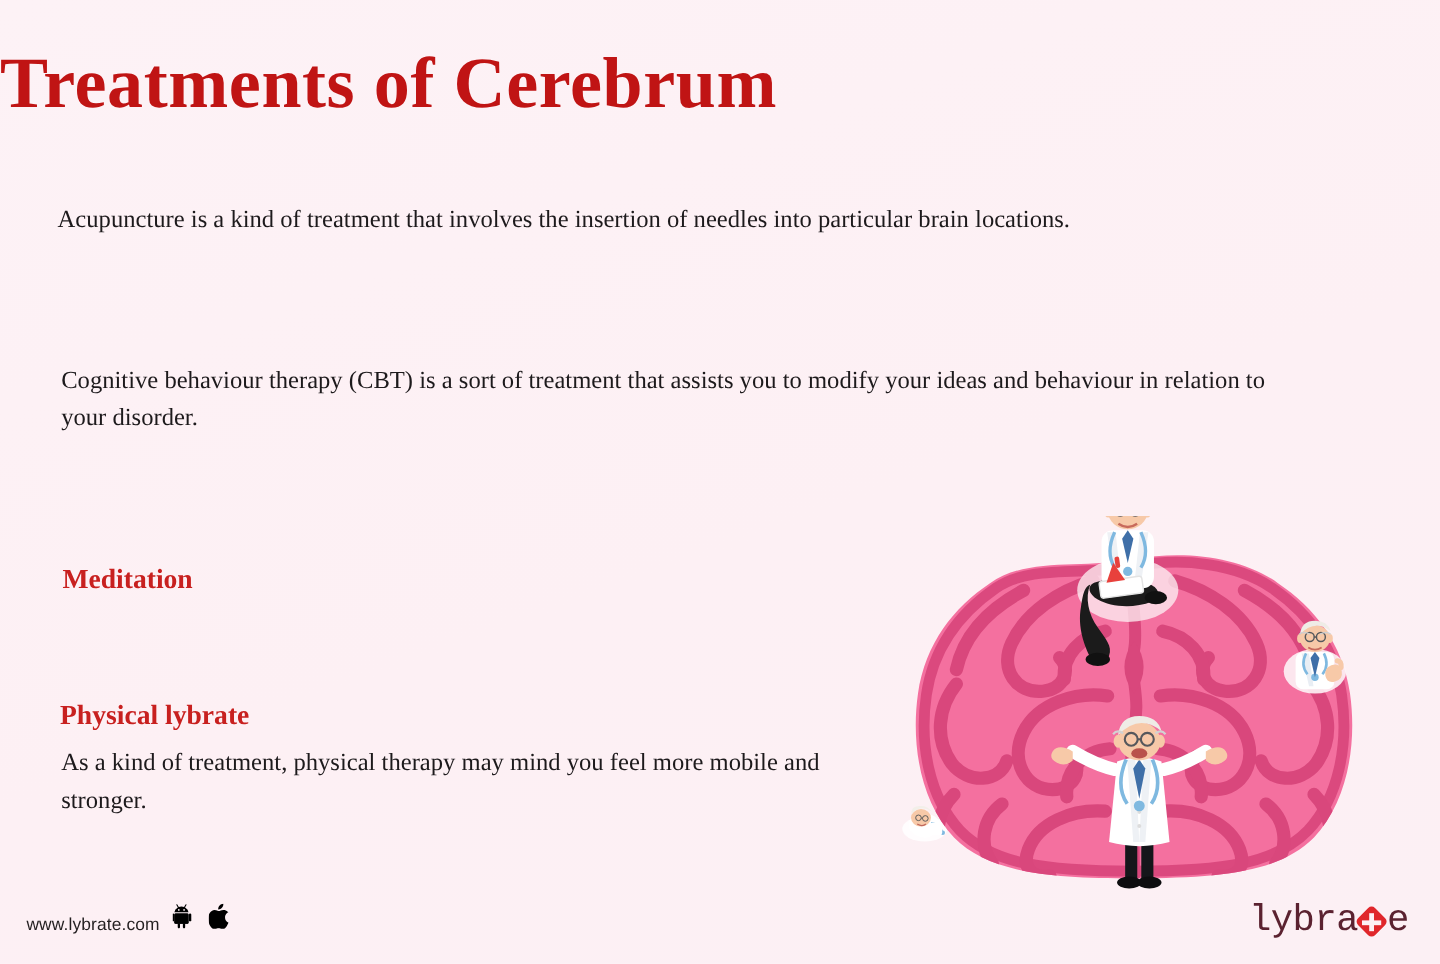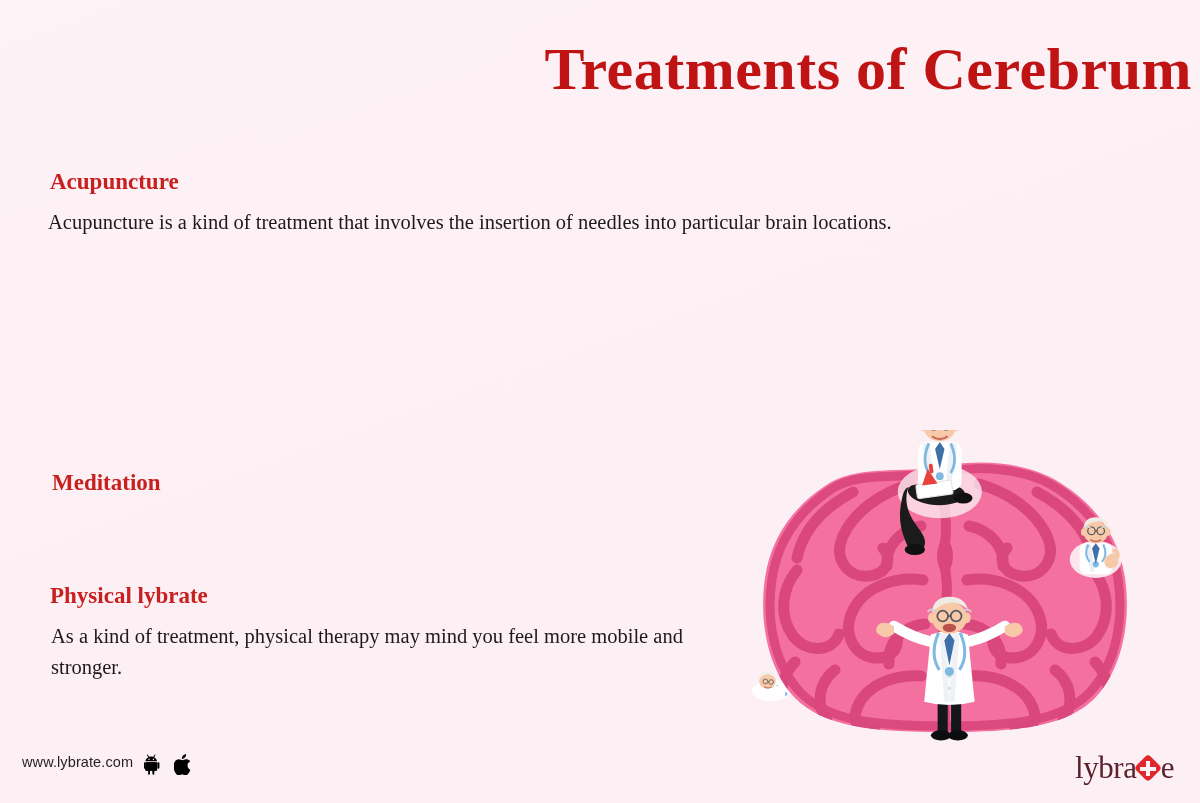--- a/index.html
+++ b/index.html
@@ -22,21 +22,21 @@
     background: linear-gradient(160deg, #fdf2f6 0%, #fdf0f4 55%, #fcf0f4 100%);
     overflow: hidden;
   }
 
   
   .title {
     position: absolute;
     top: 36px;
     left: 0;
     width: 1192px;
-    text-align: right;
+    text-align: left;
     font-family: "Liberation Serif", "DejaVu Serif", serif;
     font-weight: bold;
     font-size: 60px;
     letter-spacing: 0.5px;
     color: #c01414;
     line-height: 1.1;
     white-space: nowrap;
   }
 
   
@@ -72,39 +72,39 @@
   .s-meditation    { position: absolute; top: 289px; left: 2px; width: 900px; margin-top: 12px; }
   .s-physical      { position: absolute; top: 414px; left: 0px; width: 680px; }
   .s-physical .sec-body { margin-left: 3px; }
 
   
   .footer-left {
     position: absolute;
     left: 22px;
     bottom: 24px;
     display: flex;
-    align-items: flex-start;
+    align-items: flex-end;
     gap: 11px;
   }
   .site-url {
     font-family: "Liberation Sans", "DejaVu Sans", sans-serif;
     font-size: 14.5px;
     font-weight: normal;
     color: #231f20;
     letter-spacing: 0.1px;
   }
   .store-icon { display: block; }
 
   .footer-logo {
     position: absolute;
     right: 26px;
     bottom: 20px;
     display: flex;
     align-items: center;
-    font-family: Liberation Serif, serif;
+    font-family: Liberation Mono, monospace;
     font-size: 31px;
     color: #5b2230;
     letter-spacing: -0.4px;
     line-height: 1;
     text-align: center;
   }
   .logo-mark {
     position: relative;
     display: inline-block;
     width: 27px;
@@ -143,25 +143,25 @@
 </head>
 <body>
 
 <div id="poster">
 
   <div class="title">Treatments of Cerebrum</div>
 
   <div class="sections">
 
     <div class="section s-acupuncture">
-      <div class="sec-head">Acupuncture</div>
       <div class="sec-body">Acupuncture is a kind of treatment that involves the insertion of needles into particular brain locations.</div>
     </div>
 
     <div class="section s-cbt">
+      <div class="sec-body">Cognitive behaviour therapy (CBT) is a sort of treatment that assists you to modify your ideas and behaviour in relation to your disorder.</div>
     </div>
 
     <div class="section s-meditation">
       <div class="sec-head">Meditation</div>
     </div>
 
     <div class="section s-physical">
       <div class="sec-head">Physical lybrate</div>
       <div class="sec-body">As a kind of treatment, physical therapy may mind you feel more mobile and stronger.</div>
     </div>

